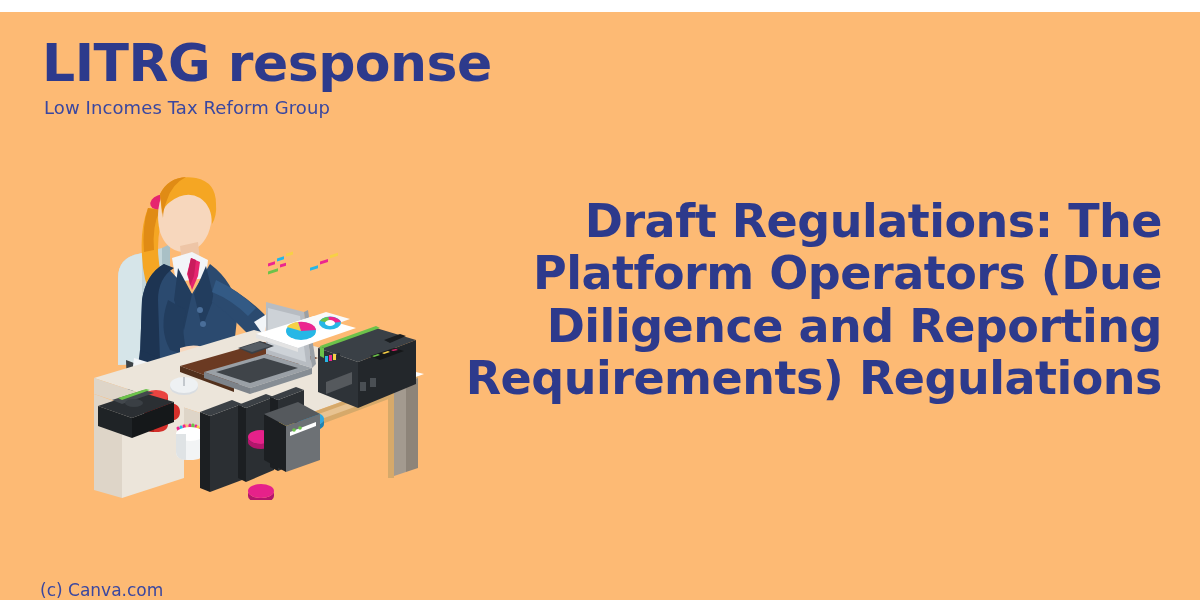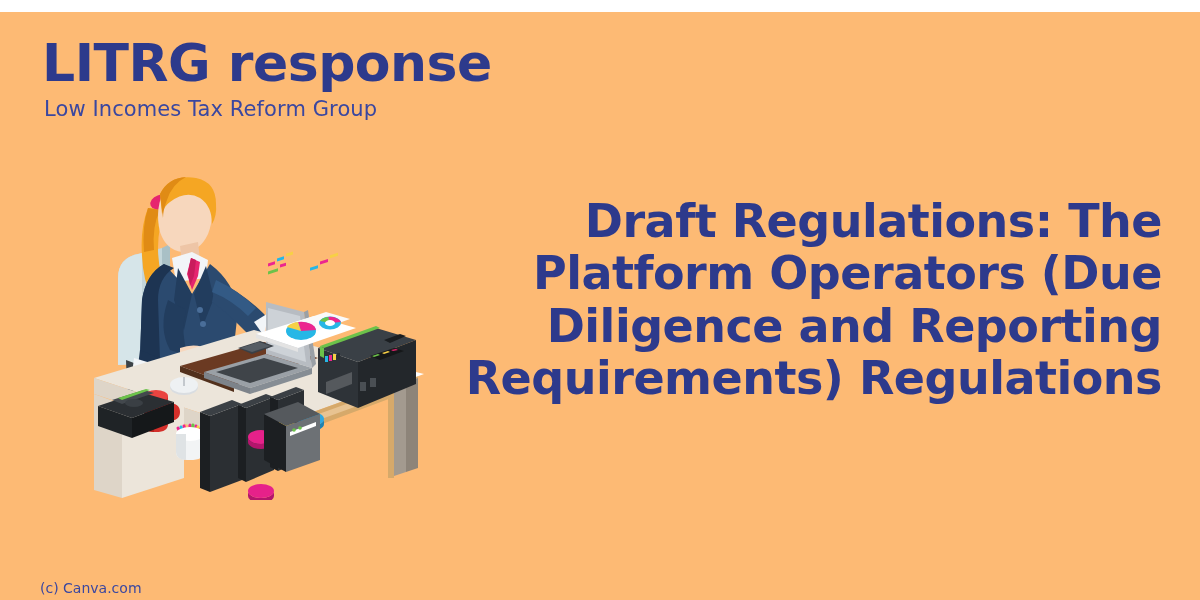--- a/index.html
+++ b/index.html
@@ -35,21 +35,21 @@
     font-size: 52px;
     font-weight: 700;
     letter-spacing: -0.5px;
     color: #2d3a8c;
     line-height: 1.05;
     margin: 0;
     white-space: nowrap;
   }
   .brand-subtitle {
     font-family: "DejaVu Sans", sans-serif;
-    font-size: 21px;
+    font-size: 18px;
     font-weight: 400;
     color: #3a47a0;
     letter-spacing: 0.1px;
     margin: 6px 0 0 2px;
     white-space: nowrap;
   }
 
   
   .headline {
     position: absolute;
@@ -64,21 +64,21 @@
     letter-spacing: -0.5px;
     color: #2d3a8c;
   }
 
   
   .credit {
     position: absolute;
     left: 40px;
     top: 568px;
     font-family: "DejaVu Sans", sans-serif;
-    font-size: 14px;
+    font-size: 17px;
     font-weight: 400;
     color: #3a47a0;
   }
 
   
   .illustration {
     position: absolute;
     left: 88px;
     top: 148px;
     width: 348px;

